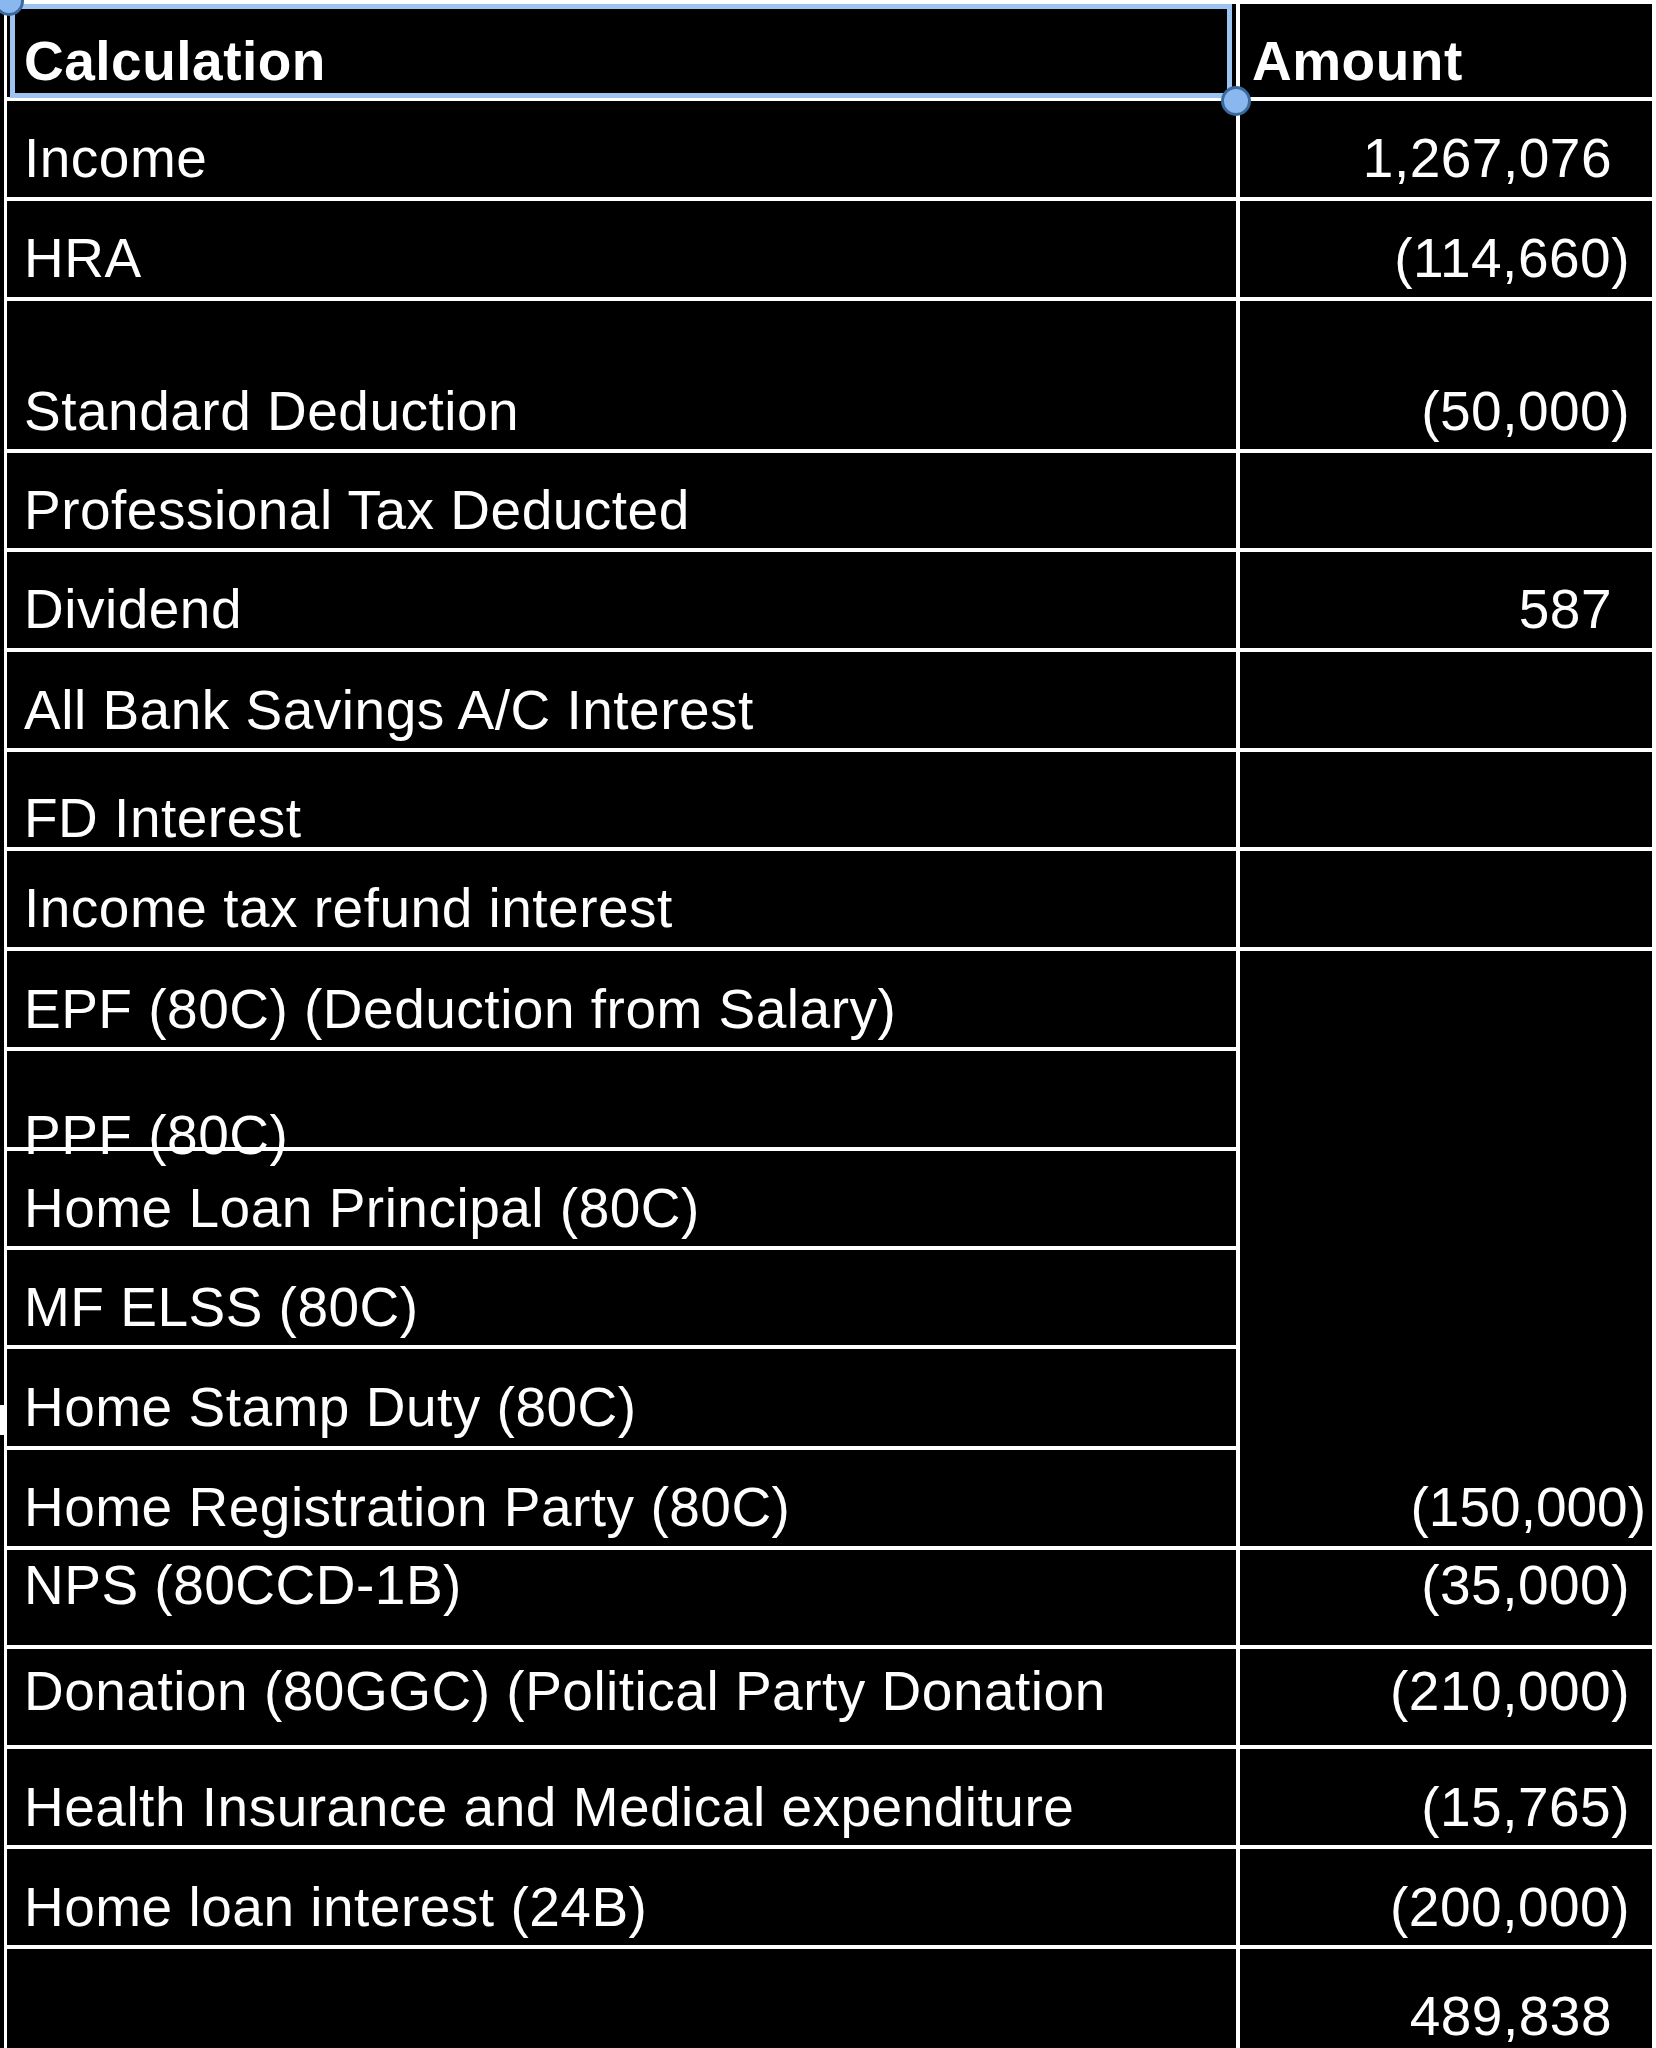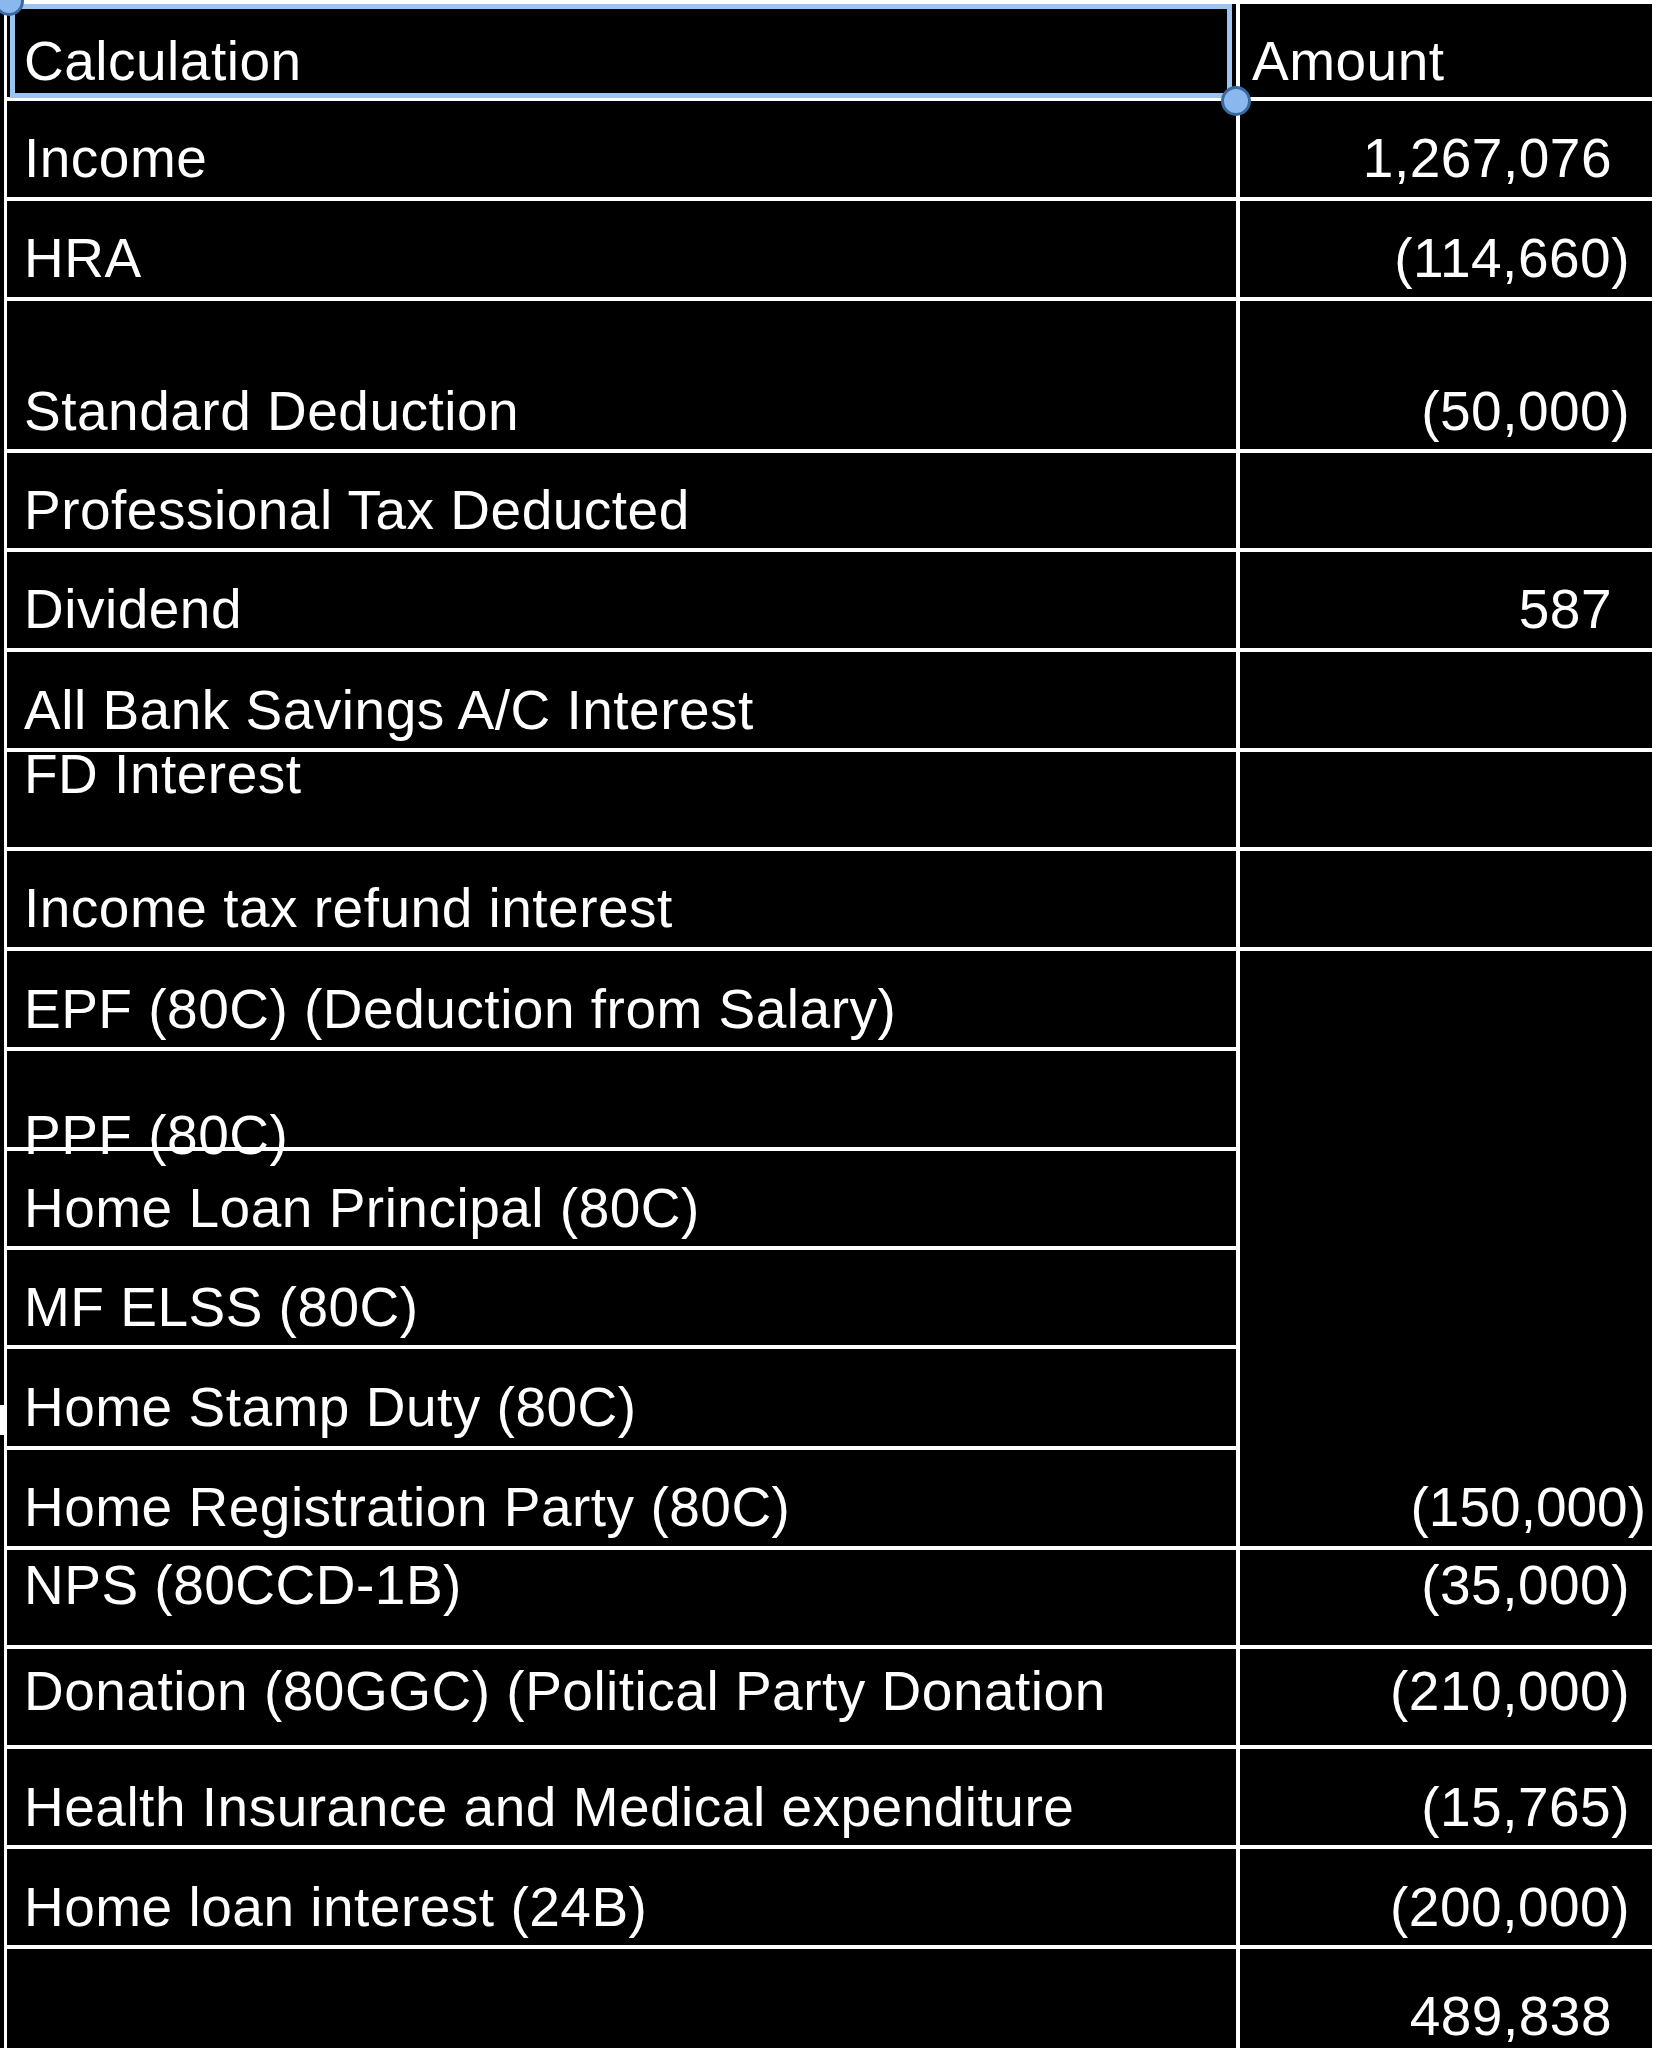--- a/index.html
+++ b/index.html
@@ -11,21 +11,21 @@
   .rightstrip { position:absolute; left:1652px; top:0; width:4px; height:2048px; background:#fff; }
   .grid { position:absolute; left:6px; top:4px; width:1646px; }
   .row { position:absolute; left:0; width:1646px; }
   .cell {
     position:absolute; top:0; bottom:0; color:#fff; font-size:55px;
     box-sizing:border-box; display:flex; align-items:flex-end; padding-bottom:6px;
     white-space:nowrap; overflow:hidden; letter-spacing:0.5px;
   }
   .c1 { left:0; width:1230px; padding-left:18px; }
   .c2 { left:1232px; width:1414px; right:0; width:auto; justify-content:flex-end; padding-right:22px; }
-  .hdr { font-weight:normal; }
+  .hdr { font-weight:bold; }
   .hline { position:absolute; left:0; width:1646px; height:4px; background:#fff; }
   .hline.left { width:1232px; }
   .vline { position:absolute; left:1230px; width:4px; background:#fff; }
   .vleft { position:absolute; left:4px; top:4px; width:3px; height:2044px; background:#fff; }
   .merged-amt {
     position:absolute; left:1236px; width:410px; color:#fff; font-size:55px;
     display:flex; align-items:flex-end; justify-content:flex-end; padding-bottom:6px; box-sizing:border-box;
   }
   .sel-box {
     position:absolute; left:10px; top:4px; width:1222px; height:94px;
@@ -68,21 +68,21 @@
     <div class="cell c1">Professional Tax Deducted</div>
   </div>
   <div class="row" style="top:548px;height:95px;">
     <div class="cell c1">Dividend</div>
     <div class="cell c2" style="padding-right:40px;">587</div>
   </div>
   <div class="row" style="top:648px;height:96px;">
     <div class="cell c1">All Bank Savings A/C Interest</div>
     <div class="cell c2"></div>
   </div>
-  <div class="row" style="top:704px;height:104px;">
+  <div class="row" style="top:748px;height:104px;">
     <div class="cell c1">FD Interest</div>
     <div class="cell c2"></div>
   </div>
   <div class="row" style="top:847px;height:95px;">
     <div class="cell c1">Income tax refund interest</div>
     <div class="cell c2"></div>
   </div>
   <div class="row" style="top:947px;height:96px;">
     <div class="cell c1">EPF (80C) (Deduction from Salary)</div>
   </div>

